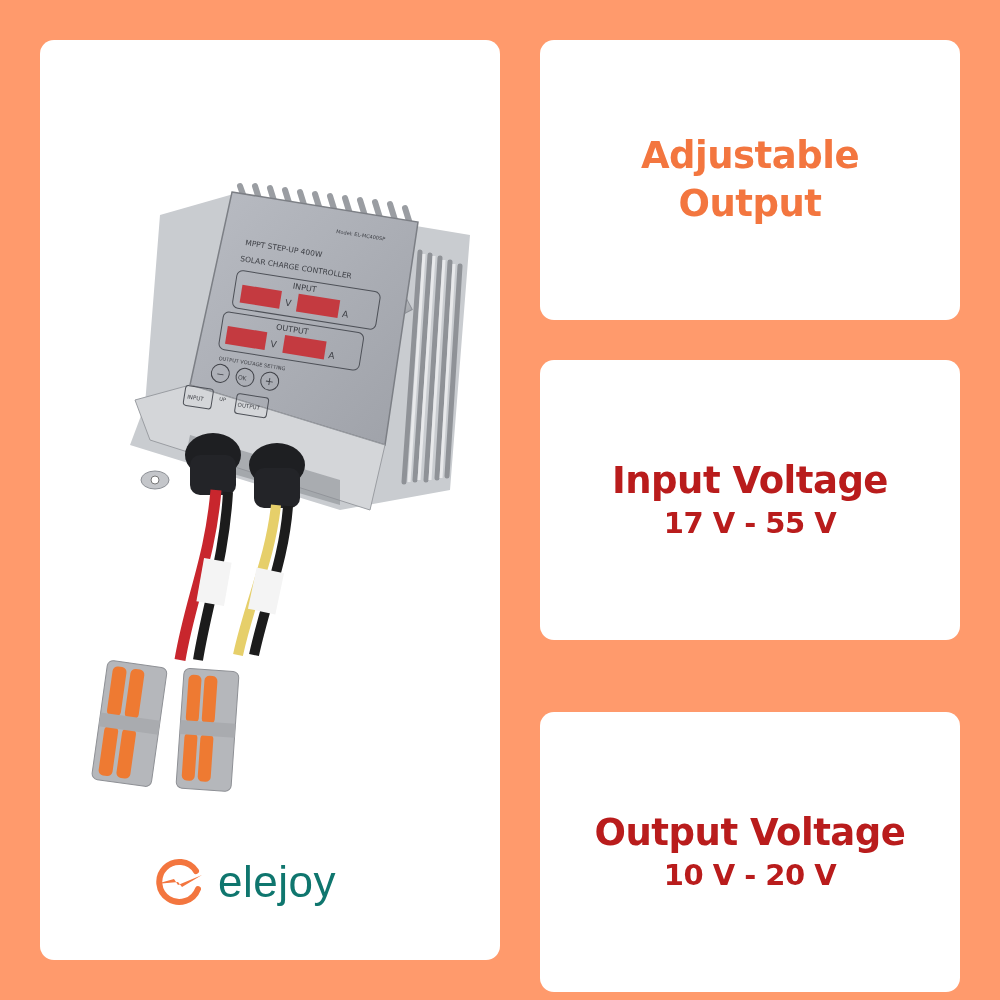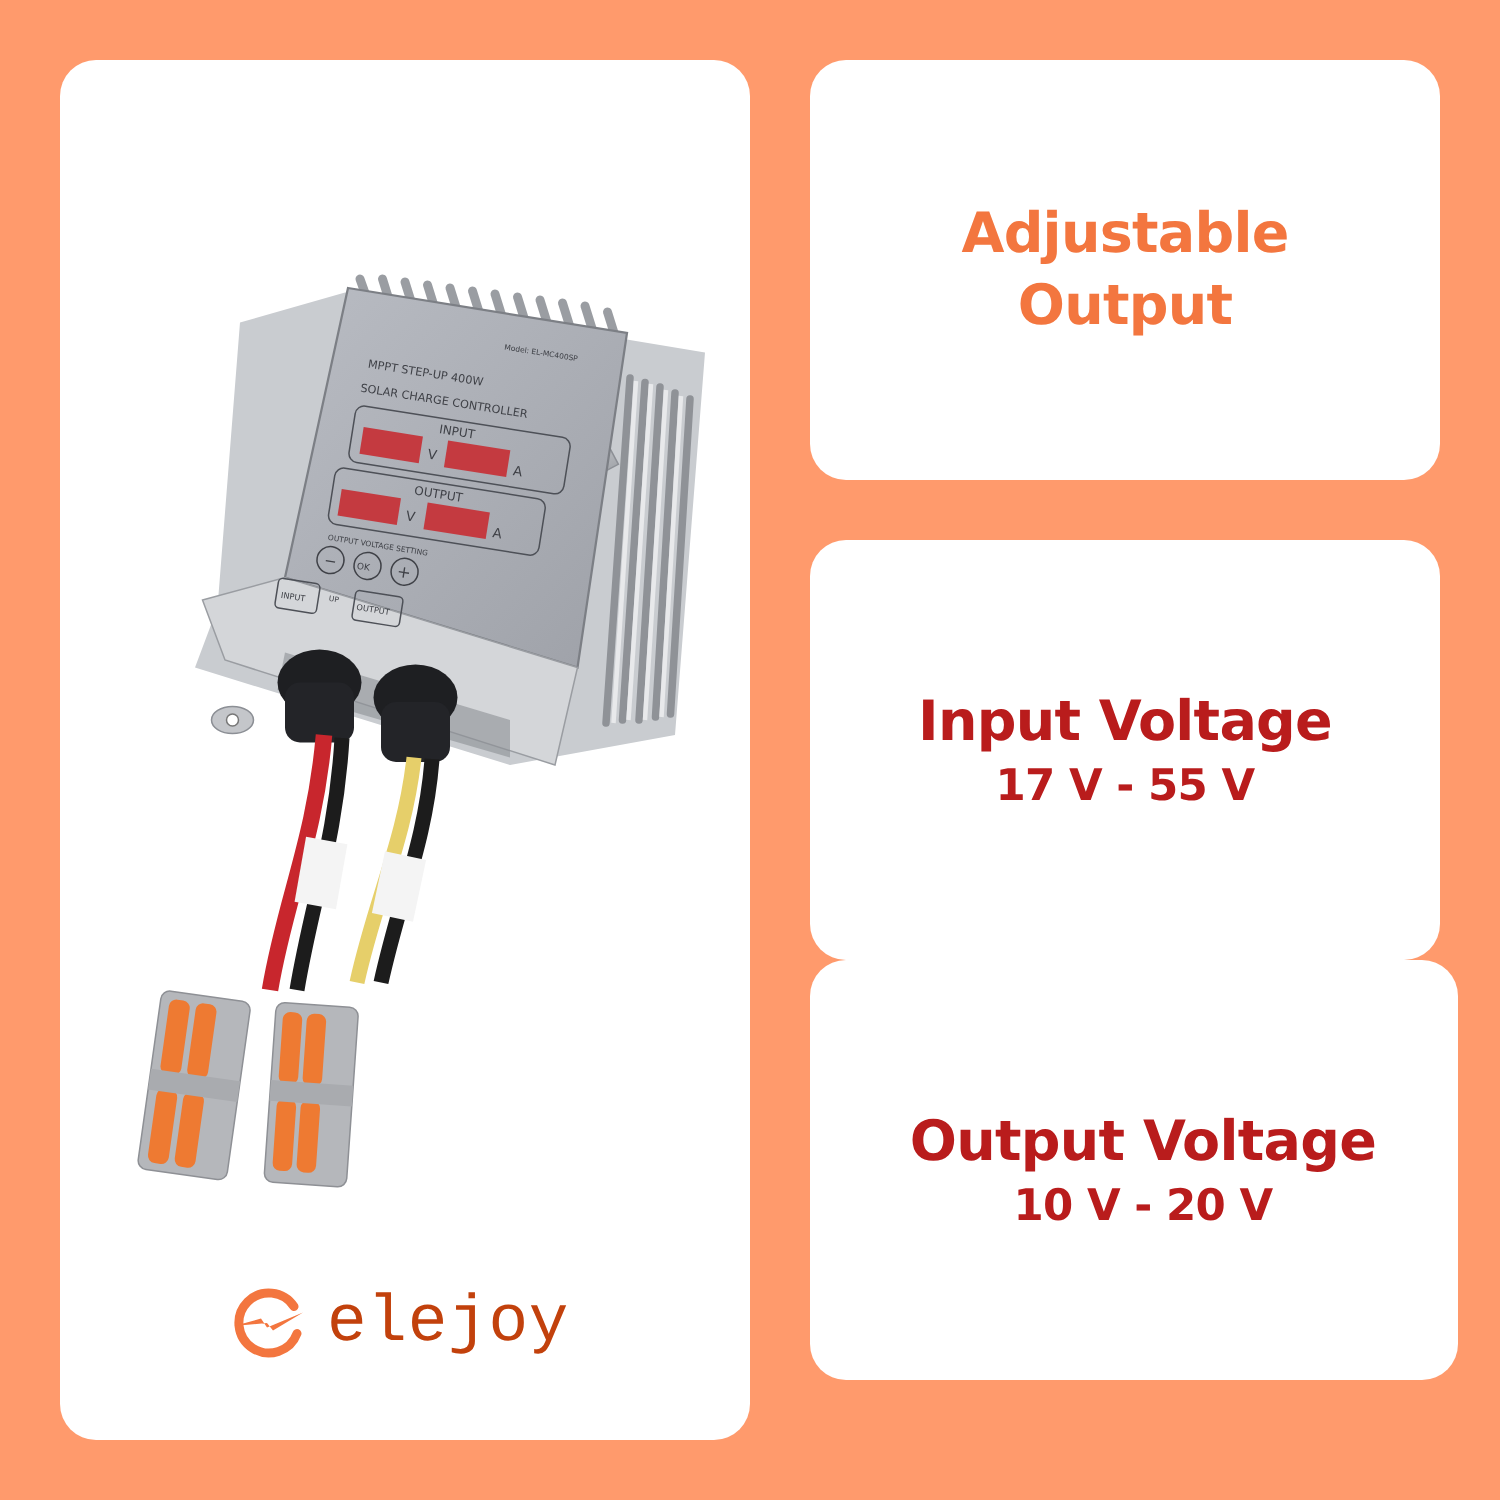--- a/index.html
+++ b/index.html
@@ -1,29 +1,29 @@
 <!DOCTYPE html>
 <html><head>
 <meta charset="utf-8">
 <style>
   html, body { margin:0; padding:0; }
   body {
     width:1000px; height:1000px; background:#FF9A6C; position:relative; overflow:hidden;
     font-family:"DejaVu Sans", sans-serif;
   }
-  .panel { position:absolute; background:#fff; border-radius:24px; }
+  .panel { position:absolute; background:#fff; border-radius:14px; }
   .left { left:40px; top:40px; width:460px; height:920px; }
   .right { left:540px; width:420px; height:280px; display:flex; flex-direction:column; align-items:center; justify-content:center; text-align:center; }
-  .p1 { top:40px; } .p2 { top:360px; } .p3 { top:640px;padding-left:12px; }
+  .p1 { top:40px; } .p2 { top:360px; } .p3 { top:712px; }
   .t-accent { color:#F3763F; font-weight:bold; font-size:37px; line-height:1.3; letter-spacing:-0.5px; }
   .t-dark { color:#b91c1c; font-weight:bold; font-size:37px; line-height:1.3; letter-spacing:-0.5px; }
   .t-dark.big { font-size:29px; }
   .product { position:absolute; left:0; top:0; width:460px; height:920px; }
   .logo { position:absolute; left:112px; top:817px; display:flex; align-items:center; gap:10px; }
-  .logo-text { color:#c2410c; font-size:44px; font-family:Liberation Mono, monospace; letter-spacing:0.5px; }
+  .logo-text { color:#0f766e; font-size:44px; font-family:Liberation Sans, sans-serif; letter-spacing:0.5px; }
 </style>
 </head>
 <body>
 
 <div class="panel left">
   <svg class="product" viewBox="0 0 460 920">
     <defs>
       <linearGradient id="fin" x1="0" x2="1">
         <stop offset="0" stop-color="#9c9fa4"></stop>
           <stop offset="0.5" stop-color="#e9eaec"></stop>

